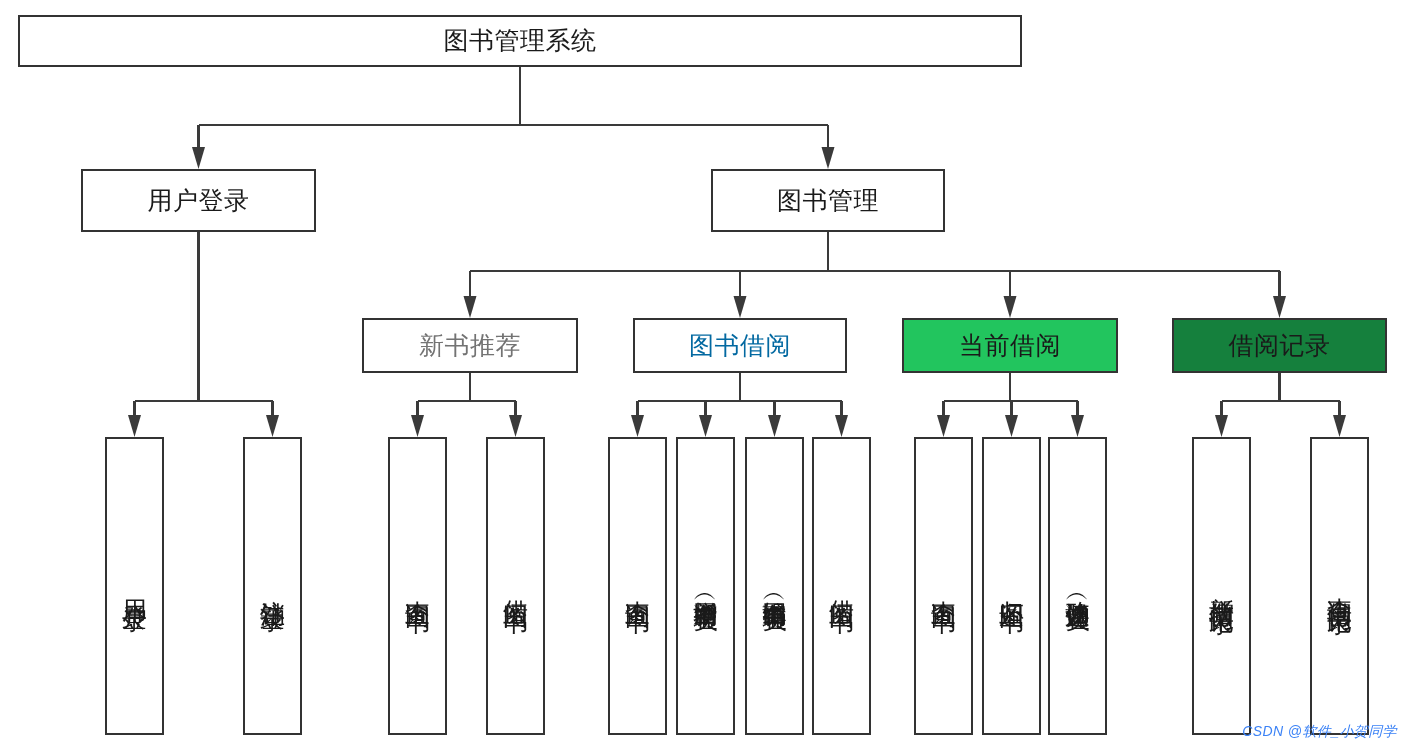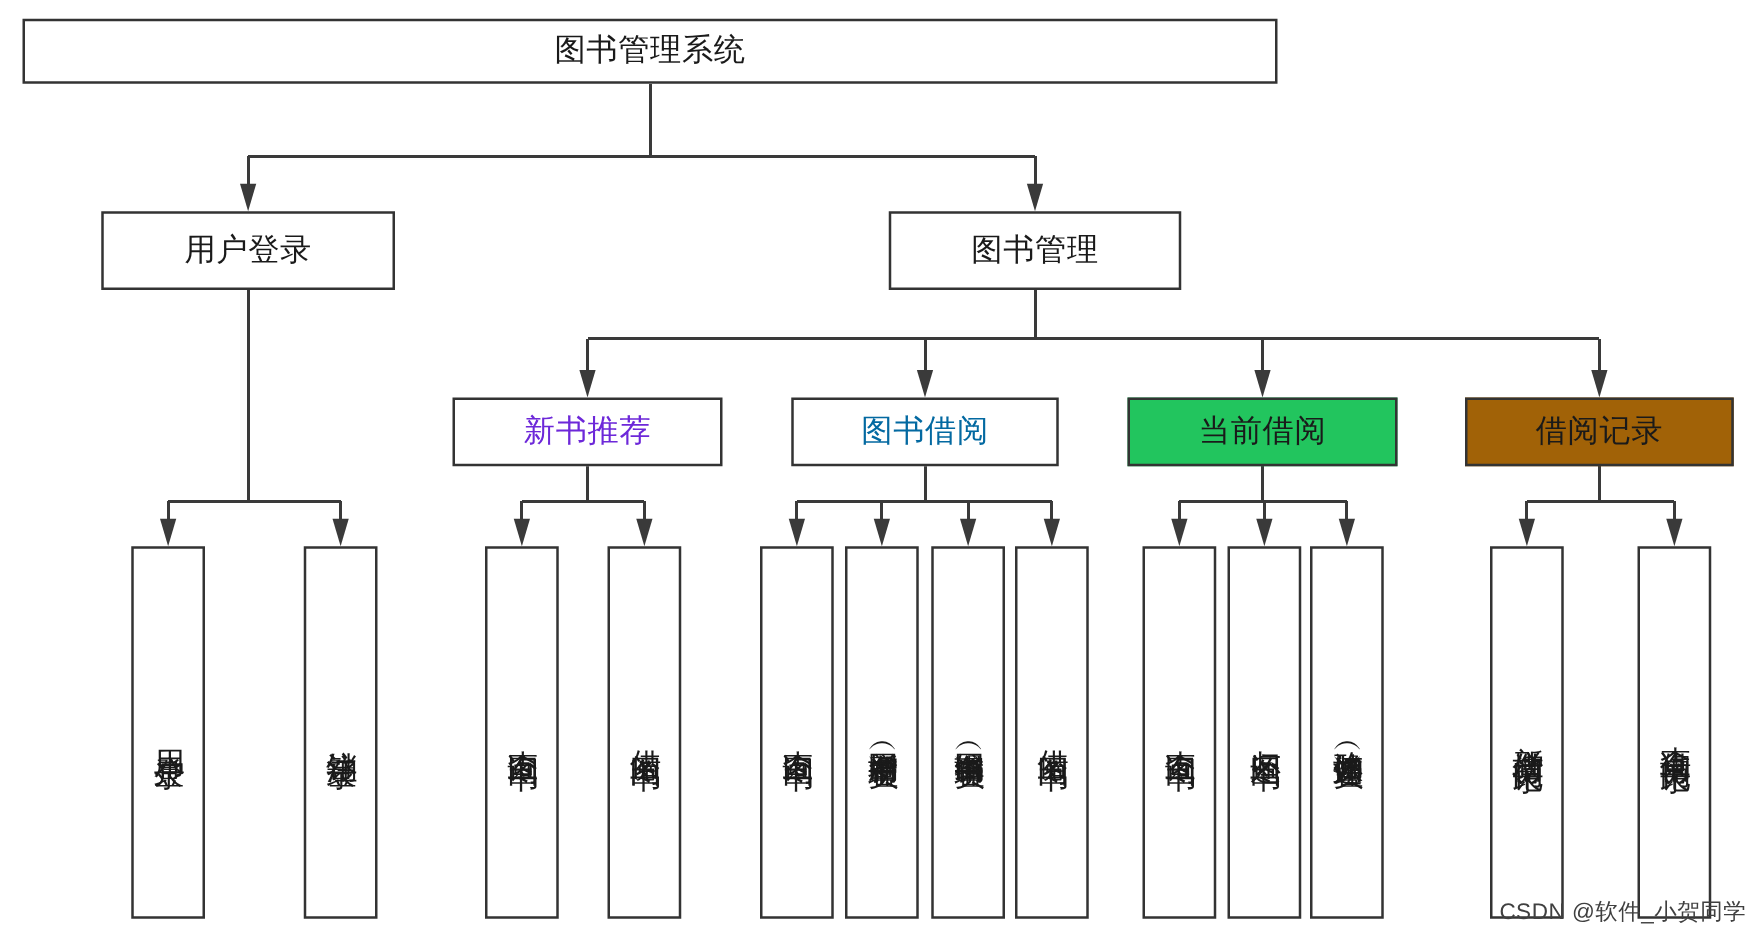--- a/index.html
+++ b/index.html
@@ -64,25 +64,26 @@
     white-space: nowrap;
   }
   .node-v.tight .node-label {
     letter-spacing: 1px;
     font-size: 24px;
   }
   #watermark {
     position: absolute;
     right: 8px;
     bottom: 6px;
-    font-size: 18px;
-    color: #404040;
+    font-size: 14px;
+    color: #3b82f6;
     letter-spacing: 0.4px;
     white-space: nowrap;
     font-family: "Liberation Sans", "DejaVu Sans", sans-serif;
+    font-style: italic;
   }
 </style>
 </head>
 <body>
 
 <div id="diagram-root">
 
   <svg id="connector-layer" viewBox="0 0 1405 747" width="1405" height="747" xmlns="http://www.w3.org/2000/svg" aria-hidden="true">
       <line x1="520" y1="67" x2="520" y2="125" stroke="#3a3a3a" stroke-width="2.4" shape-rendering="crispEdges"></line>
       <line x1="198.5" y1="125" x2="828" y2="125" stroke="#3a3a3a" stroke-width="2.4" shape-rendering="crispEdges"></line>
@@ -142,29 +143,29 @@
       <div class="node-box node-h node-root" style="left: 18px; top: 15px; width: 1004px; height: 52px; border-color: rgb(51, 51, 51); background: rgb(255, 255, 255);">
         <span class="node-label" style="color: rgb(26, 26, 26);">图书管理系统</span>
       </div>
       <div class="node-box node-h" style="left: 81px; top: 169px; width: 235px; height: 63px; border-color: rgb(51, 51, 51); background: rgb(255, 255, 255);">
         <span class="node-label" style="color: rgb(26, 26, 26);">用户登录</span>
       </div>
       <div class="node-box node-h" style="left: 711px; top: 169px; width: 234px; height: 63px; border-color: rgb(51, 51, 51); background: rgb(255, 255, 255);">
         <span class="node-label" style="color: rgb(26, 26, 26);">图书管理</span>
       </div>
       <div class="node-box node-h" style="left: 362px; top: 318px; width: 216px; height: 55px; border-color: rgb(51, 51, 51); background: rgb(255, 255, 255);">
-        <span class="node-label" style="color: #6d28d9;">新书推荐</span>
+        <span class="node-label" style="color: #737373;">新书推荐</span>
       </div>
       <div class="node-box node-h" style="left: 633px; top: 318px; width: 214px; height: 55px; border-color: rgb(51, 51, 51); background: rgb(255, 255, 255);">
         <span class="node-label" style="color: #0369a1;">图书借阅</span>
       </div>
       <div class="node-box node-h" style="left: 902px; top: 318px; width: 216px; height: 55px; border-color: rgb(51, 51, 51); background: #22c55e;">
         <span class="node-label" style="color: rgb(26, 26, 26);">当前借阅</span>
       </div>
-      <div class="node-box node-h" style="left: 1172px; top: 318px; width: 215px; height: 55px; border-color: rgb(51, 51, 51); background: #a16207;">
+      <div class="node-box node-h" style="left: 1172px; top: 318px; width: 215px; height: 55px; border-color: rgb(51, 51, 51); background: #15803d;">
         <span class="node-label" style="color: rgb(26, 26, 26);">借阅记录</span>
       </div>
       <div class="node-box node-v" style="left: 105px; top: 437px; width: 59px; height: 298px; border-color: rgb(51, 51, 51); background: rgb(255, 255, 255);">
         <span class="node-label" style="color: rgb(26, 26, 26);">用户登录</span>
       </div>
       <div class="node-box node-v" style="left: 243px; top: 437px; width: 59px; height: 298px; border-color: rgb(51, 51, 51); background: rgb(255, 255, 255);">
         <span class="node-label" style="color: rgb(26, 26, 26);">注销登录</span>
       </div>
       <div class="node-box node-v" style="left: 388px; top: 437px; width: 59px; height: 298px; border-color: rgb(51, 51, 51); background: rgb(255, 255, 255);">
         <span class="node-label" style="color: rgb(26, 26, 26);">查询图书</span>

